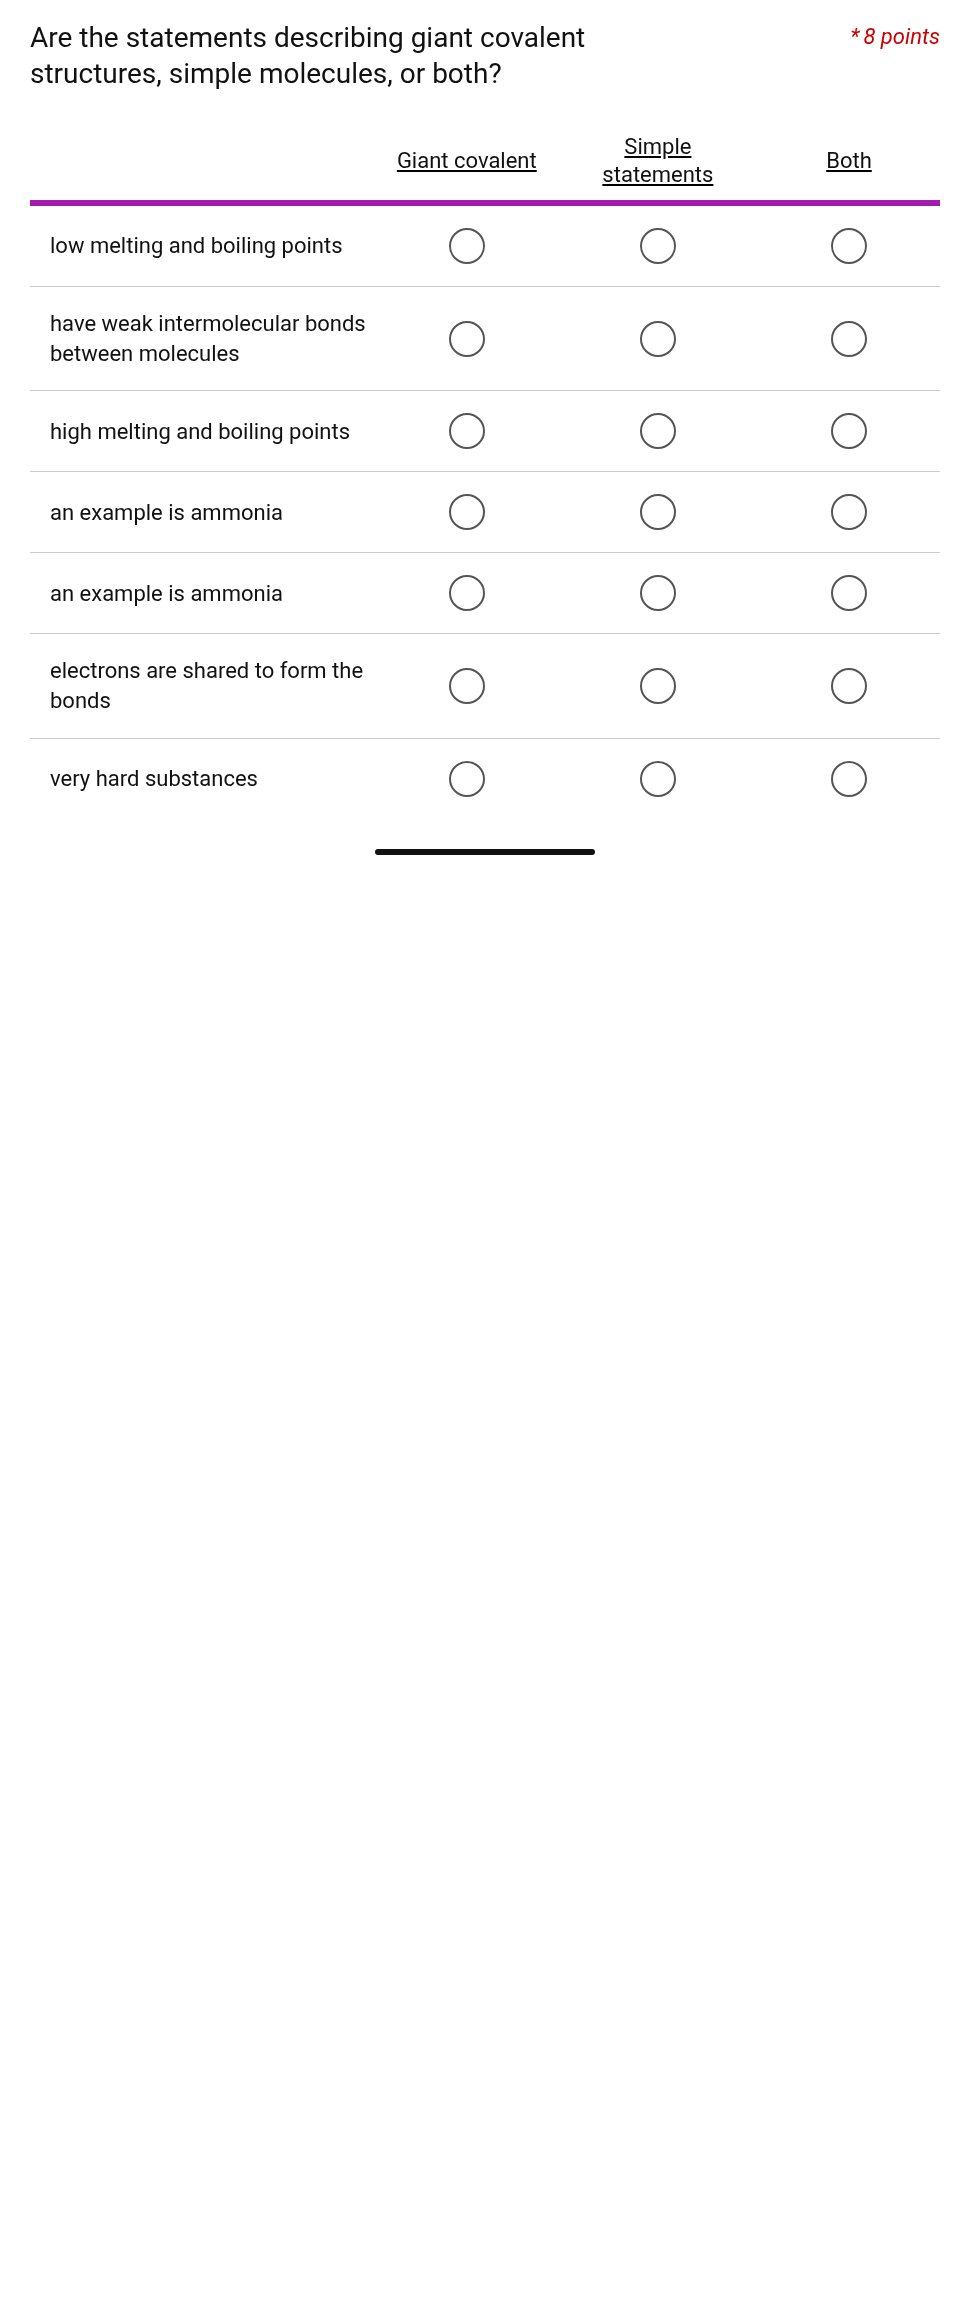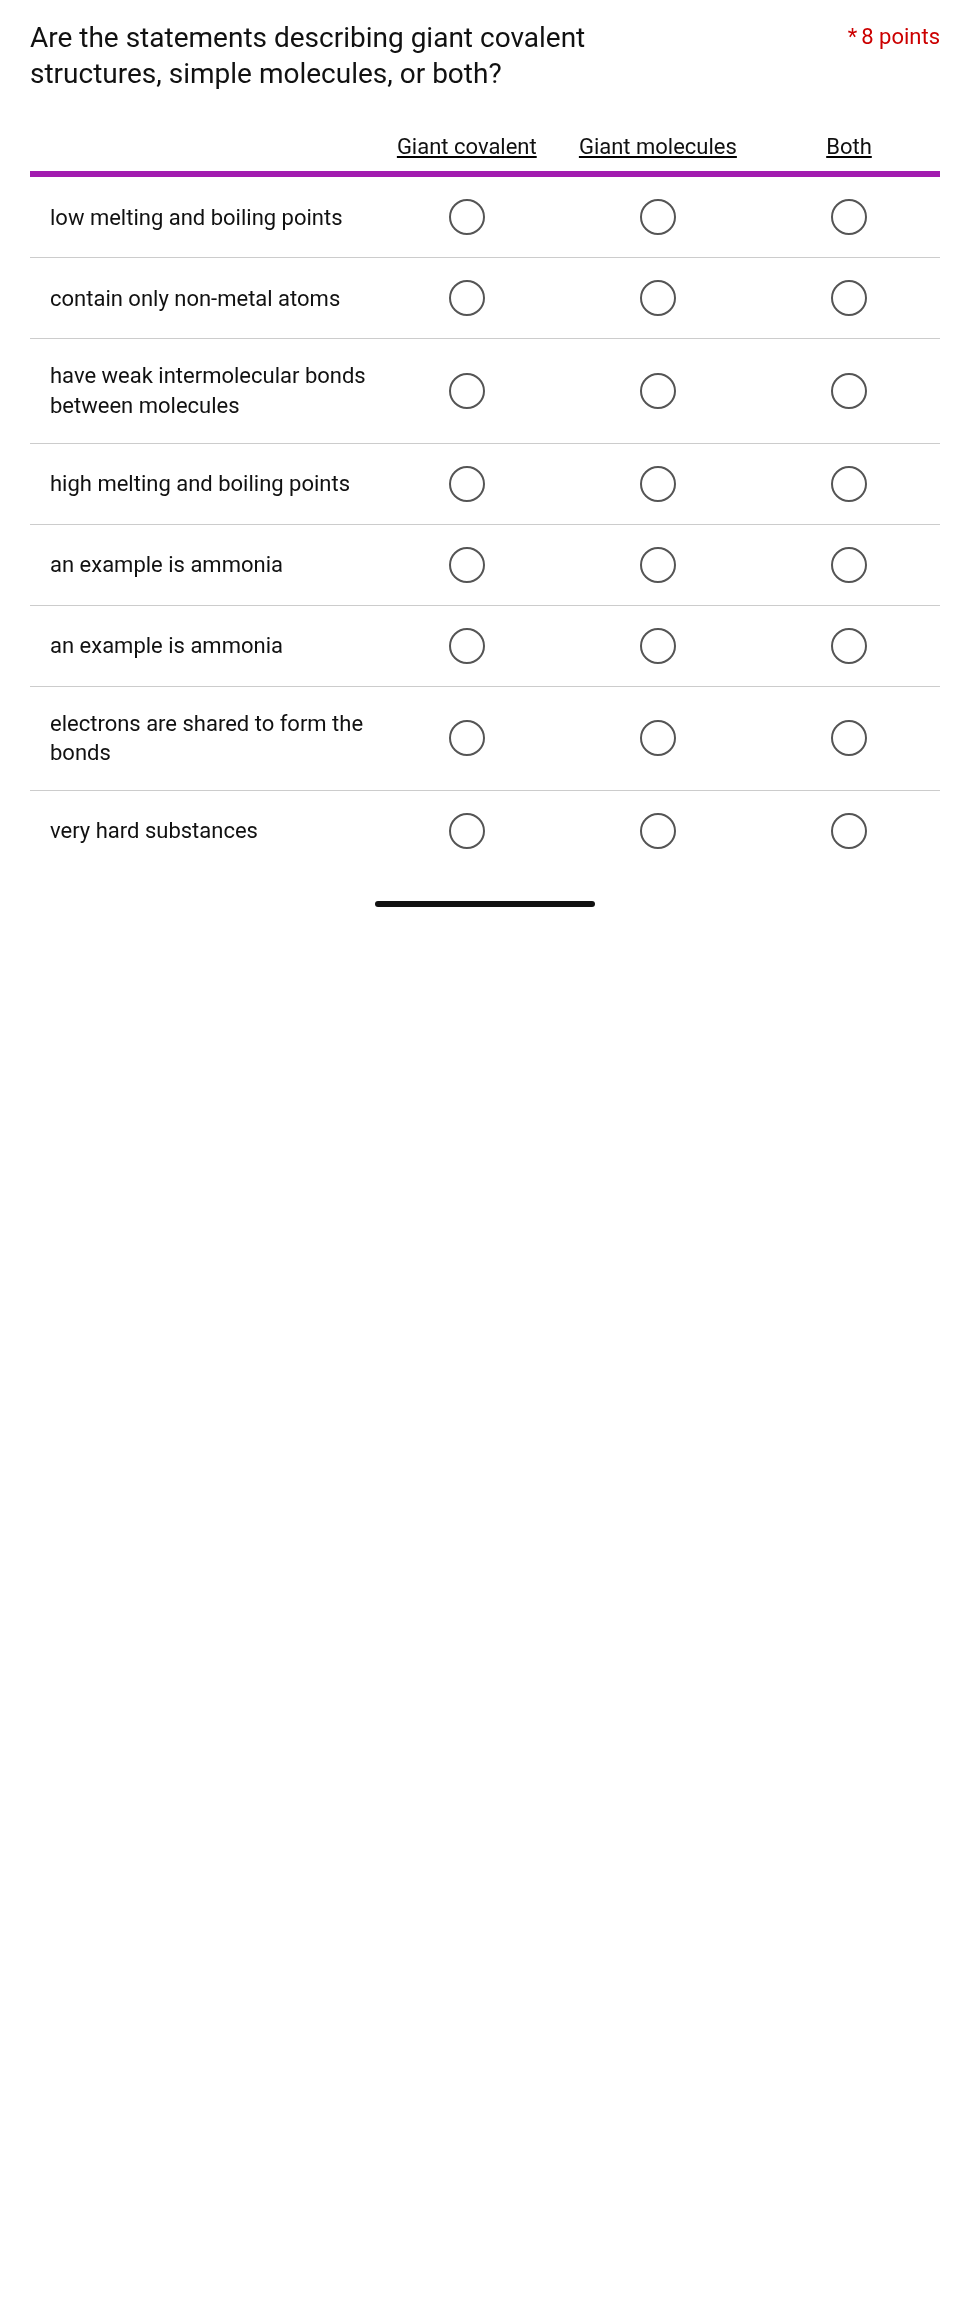--- a/index.html
+++ b/index.html
@@ -31,20 +31,21 @@
       line-height: 1.3;
       max-width: 580px;
     }
 
     .points-label {
       font-size: 22px;
       color: #cc0000;
       font-weight: 400;
       white-space: nowrap;
       padding-top: 4px;
+      font-style: italic;
     }
 
     .points-asterisk {
       color: #cc0000;
       margin-right: 4px;
     }
 
     .table-container {
       width: 100%;
       border-collapse: collapse;
@@ -142,38 +143,32 @@
   <colgroup>
     <col style="width:38%">
     <col style="width:20%">
     <col style="width:22%">
     <col style="width:20%">
   </colgroup>
   <thead>
     <tr class="table-header-row">
       <th class="col-statement"></th>
       <th class="col-giant header-text">Giant covalent</th>
-      <th class="col-simple header-text">Giant molecules</th>
+      <th class="col-simple header-text">Simple statements</th>
       <th class="col-both header-text">Both</th>
     </tr>
   </thead>
   <tbody id="table-body">
   <tr class="data-row">
         <td class="statement-cell">low melting and boiling points</td>
         <td class="radio-cell"><input type="radio" name="row-1" class="radio-circle" style=""></td>
         <td class="radio-cell"><input type="radio" name="row-1" class="radio-circle" style=""></td>
         <td class="radio-cell"><input type="radio" name="row-1" class="radio-circle" style=""></td>
       </tr>
       <tr class="data-row">
-        <td class="statement-cell">contain only non-metal atoms</td>
-        <td class="radio-cell"><input type="radio" name="row-2" class="radio-circle" style=""></td>
-        <td class="radio-cell"><input type="radio" name="row-2" class="radio-circle" style=""></td>
-        <td class="radio-cell"><input type="radio" name="row-2" class="radio-circle" style=""></td>
-      </tr>
-      <tr class="data-row">
         <td class="statement-cell">have weak intermolecular bonds between molecules</td>
         <td class="radio-cell"><input type="radio" name="row-3" class="radio-circle" style=""></td>
         <td class="radio-cell"><input type="radio" name="row-3" class="radio-circle" style=""></td>
         <td class="radio-cell"><input type="radio" name="row-3" class="radio-circle" style=""></td>
       </tr>
       <tr class="data-row">
         <td class="statement-cell">high melting and boiling points</td>
         <td class="radio-cell"><input type="radio" name="row-4" class="radio-circle" style=""></td>
         <td class="radio-cell"><input type="radio" name="row-4" class="radio-circle" style=""></td>
         <td class="radio-cell"><input type="radio" name="row-4" class="radio-circle" style=""></td>

